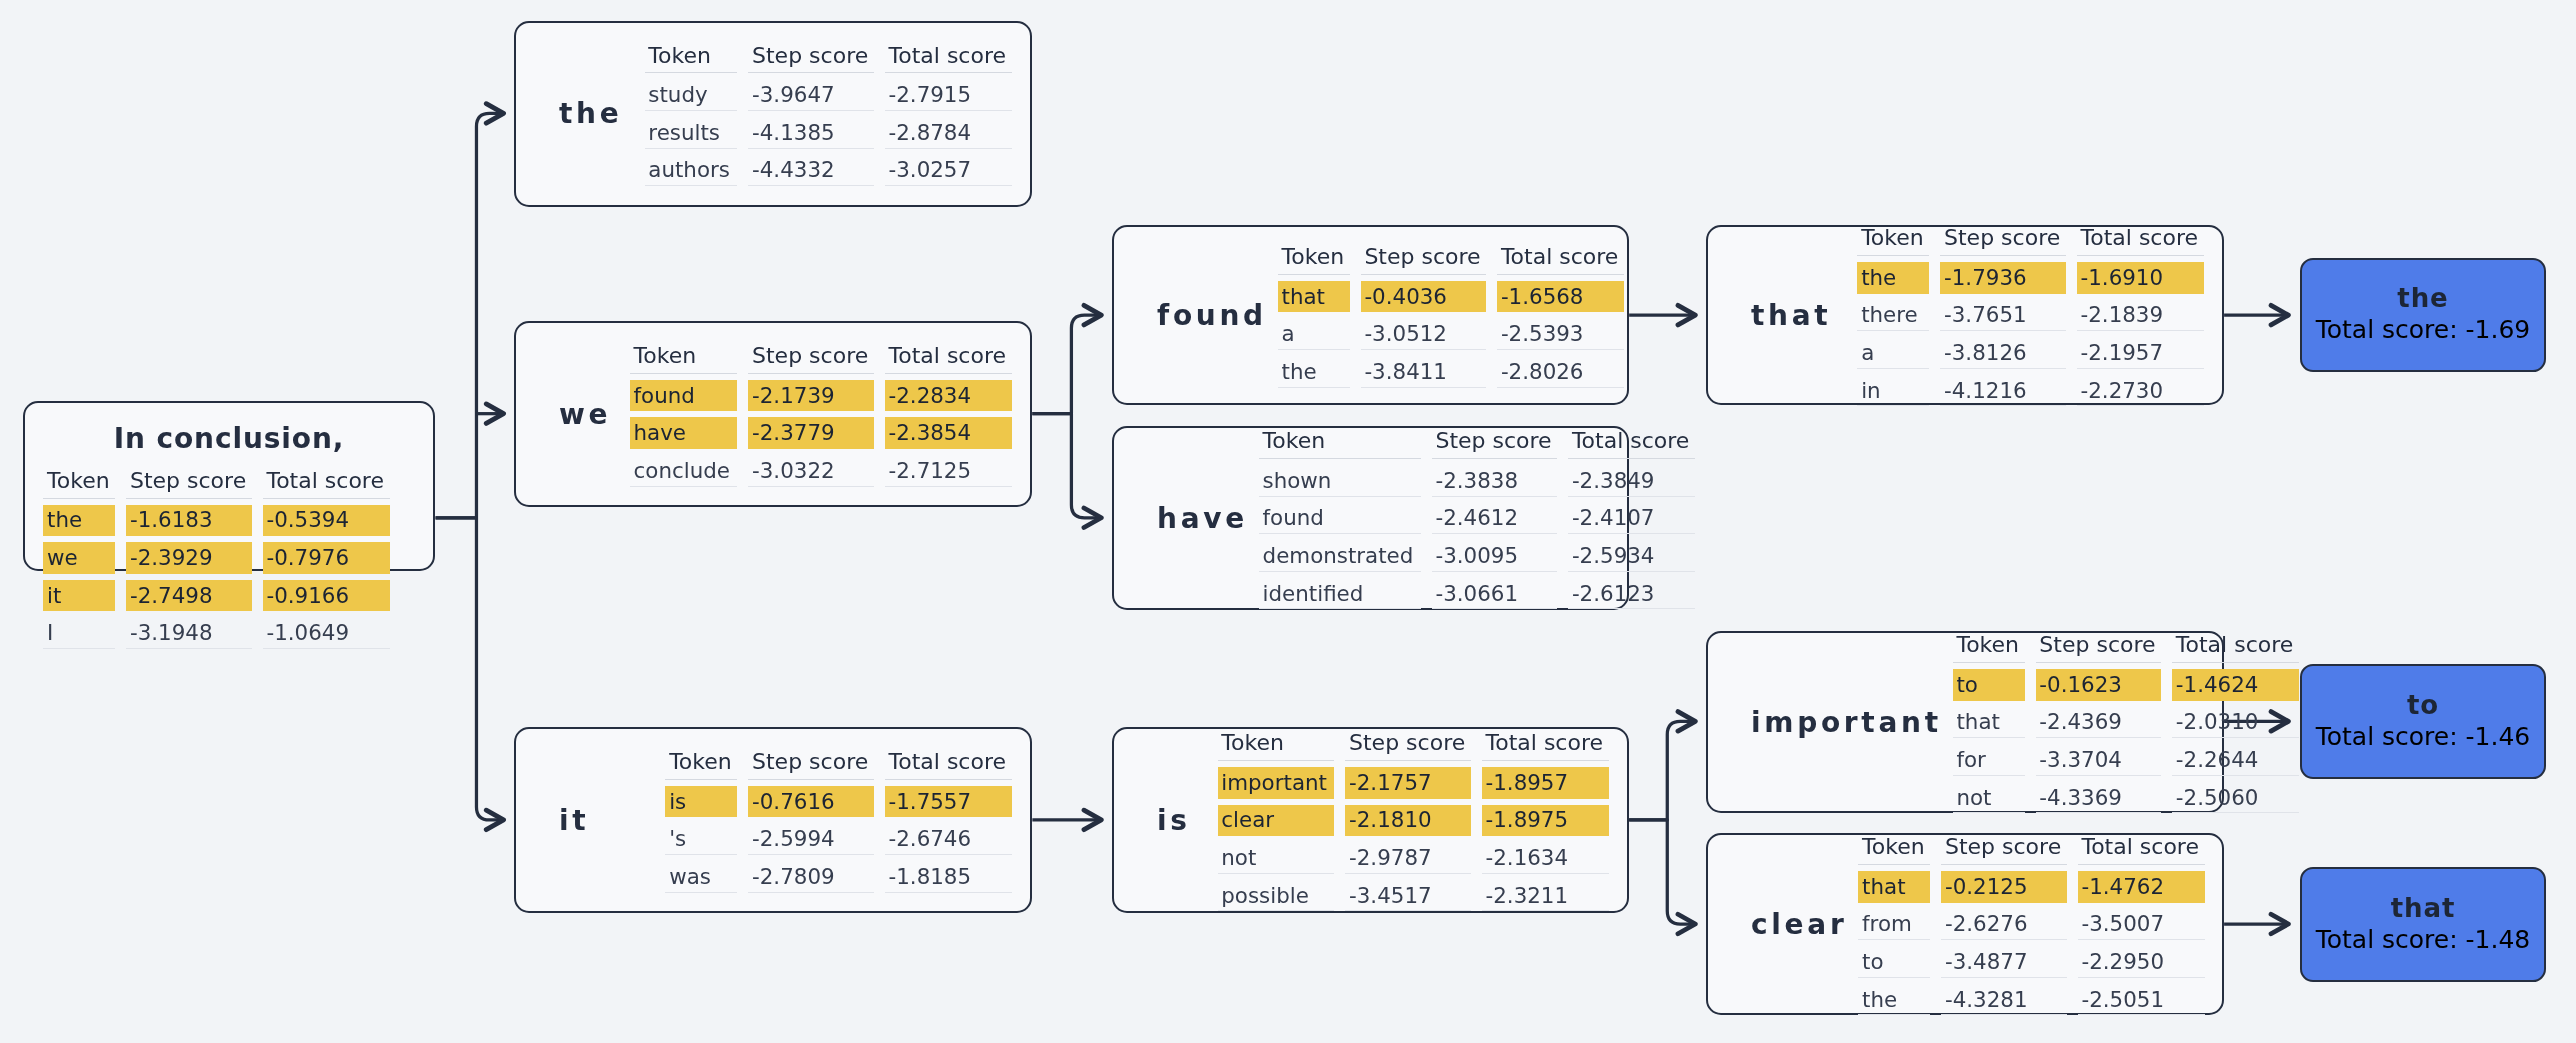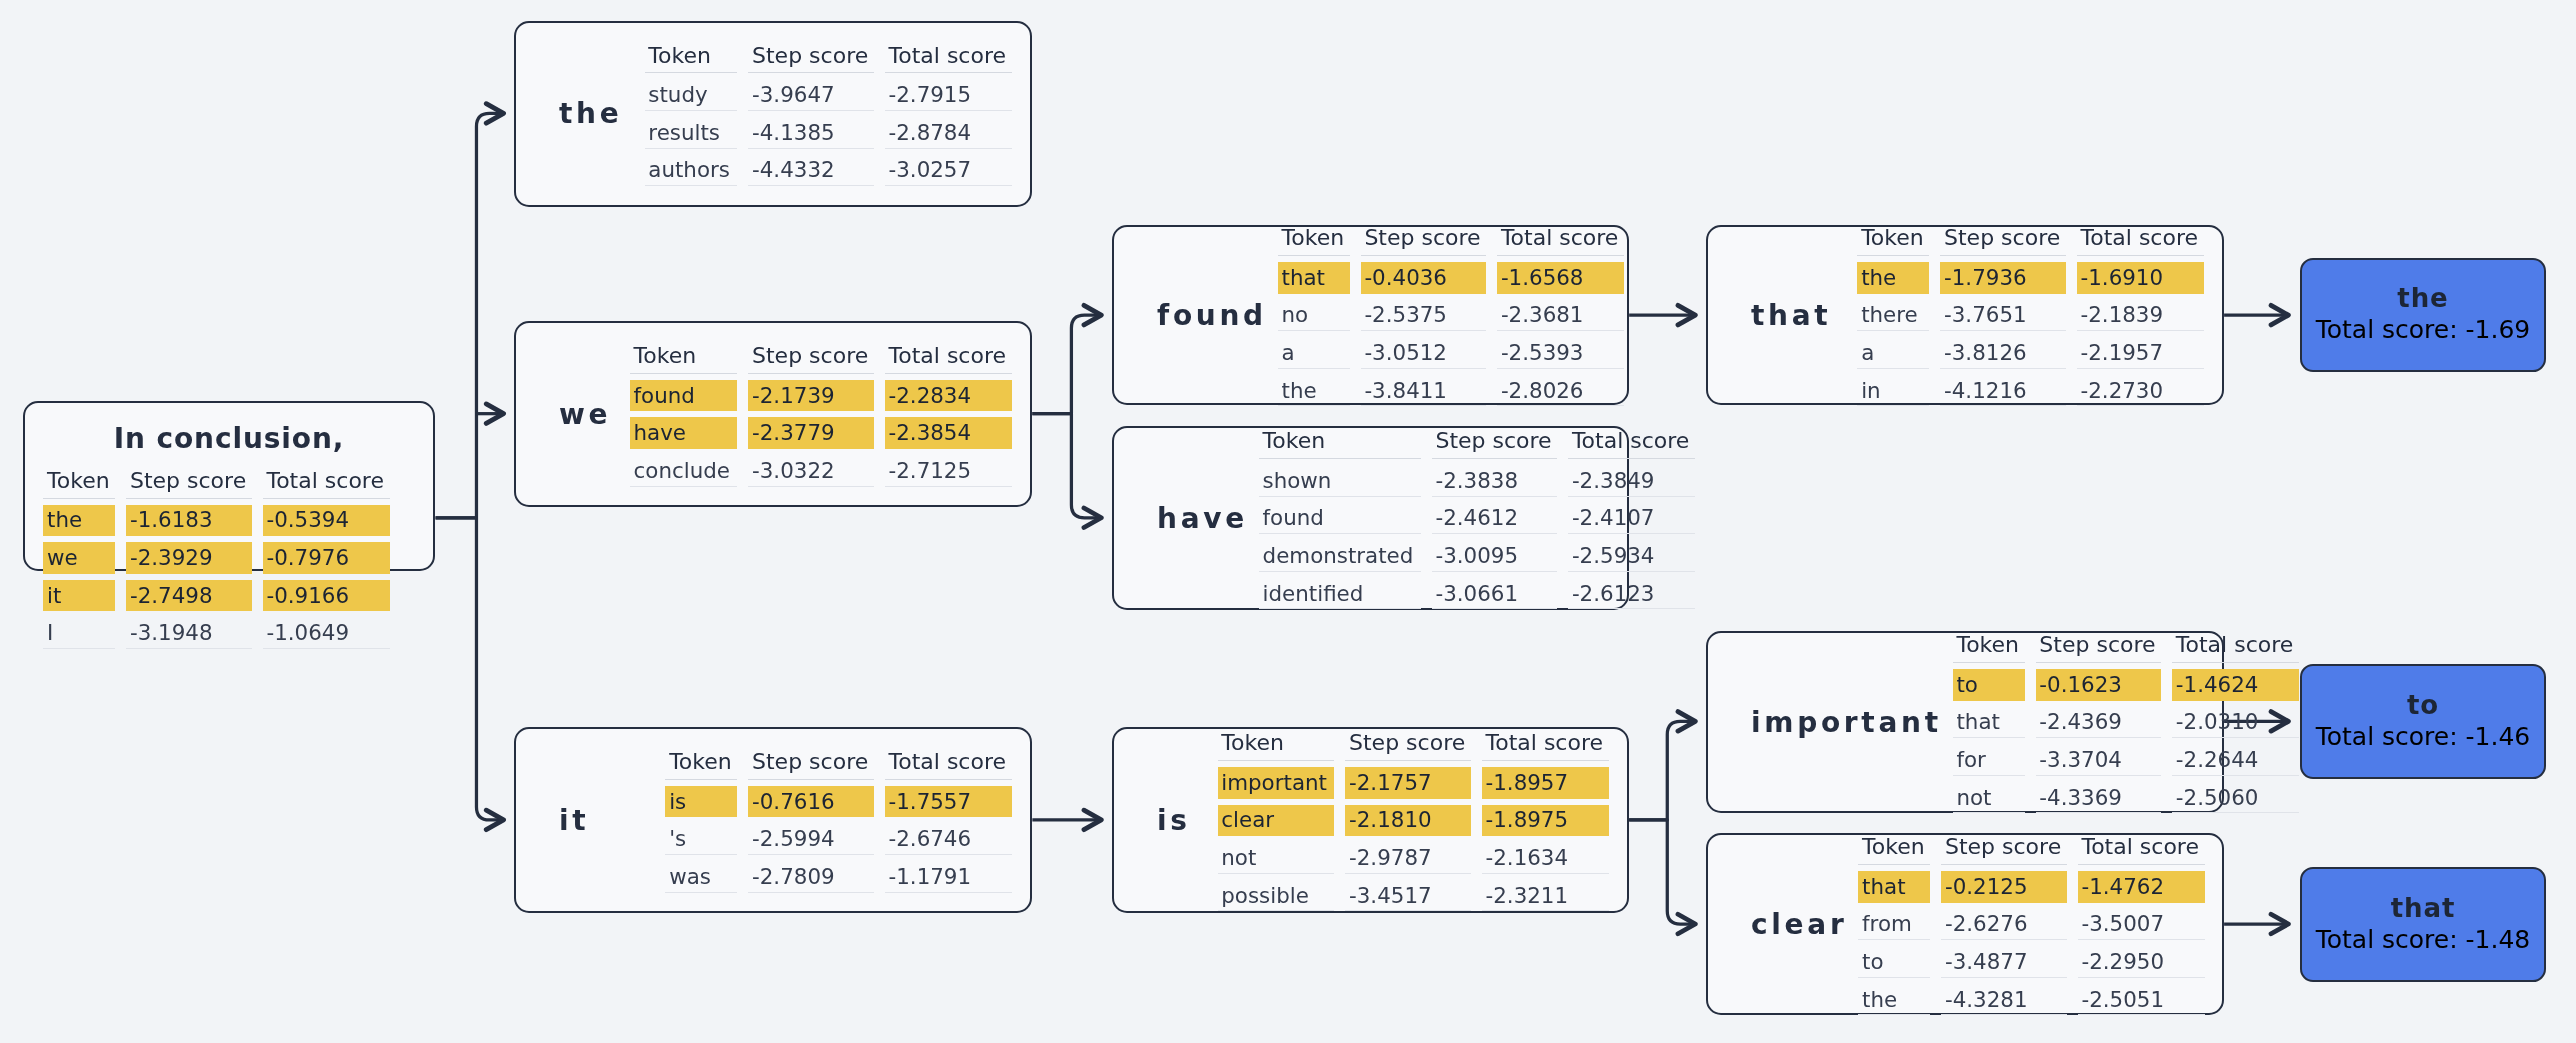--- a/index.html
+++ b/index.html
@@ -243,21 +243,21 @@
           <td>-1.7557</td>
         </tr>
         <tr>
           <td>'s</td>
           <td>-2.5994</td>
           <td>-2.6746</td>
         </tr>
         <tr>
           <td>was</td>
           <td>-2.7809</td>
-          <td>-1.1791</td>
+          <td>-1.8185</td>
         </tr>
       </tbody>
     </table>
   </div>
 
   <div class="node" style="left:1112px; top:225px; width:517px; height:180px;">
     <div class="node-label">found</div>
     <table>
       <thead>
         <tr>
@@ -266,25 +266,20 @@
           <th>Total score</th>
         </tr>
       </thead>
       <tbody>
         <tr class="hl">
           <td>that</td>
           <td>-0.4036</td>
           <td>-1.6568</td>
         </tr>
         <tr>
-          <td>no</td>
-          <td>-2.5375</td>
-          <td>-2.3681</td>
-        </tr>
-        <tr>
           <td>a</td>
           <td>-3.0512</td>
           <td>-2.5393</td>
         </tr>
         <tr>
           <td>the</td>
           <td>-3.8411</td>
           <td>-2.8026</td>
         </tr>
       </tbody>

